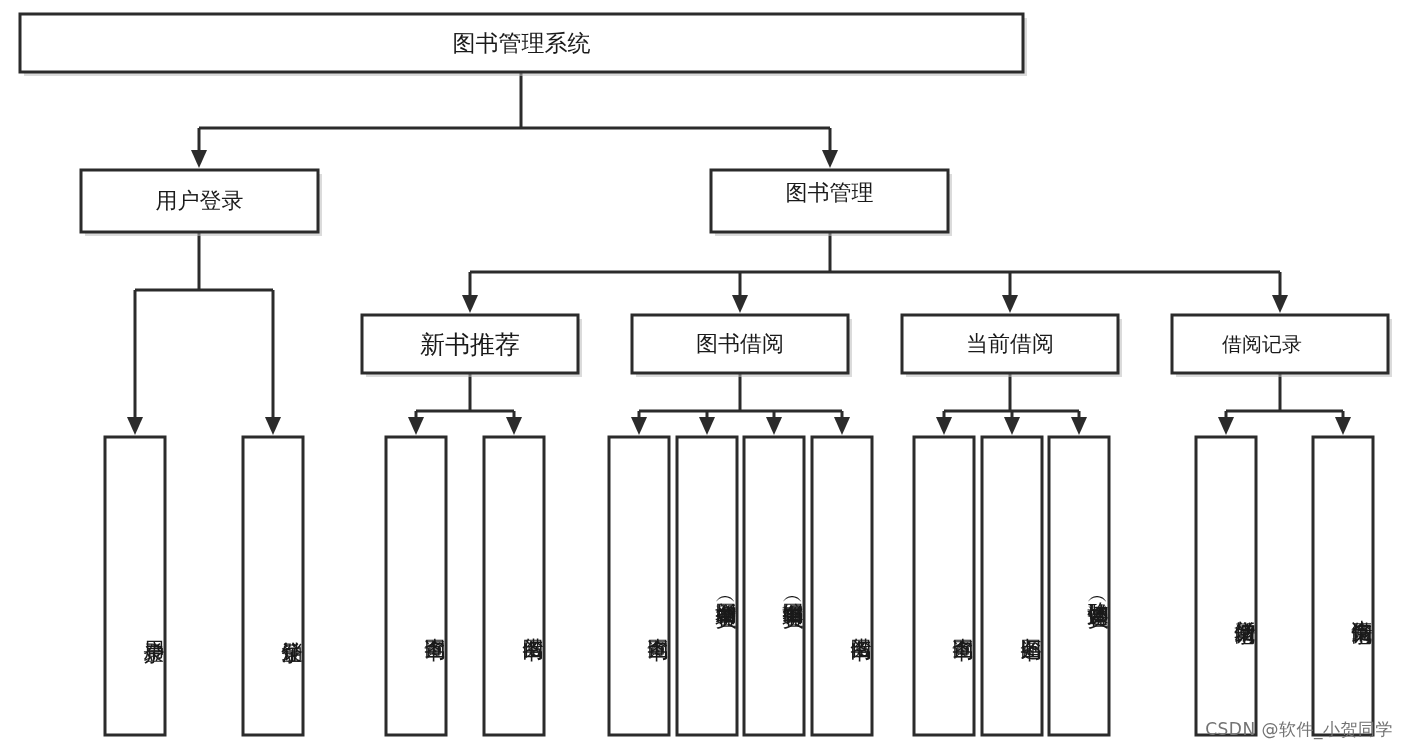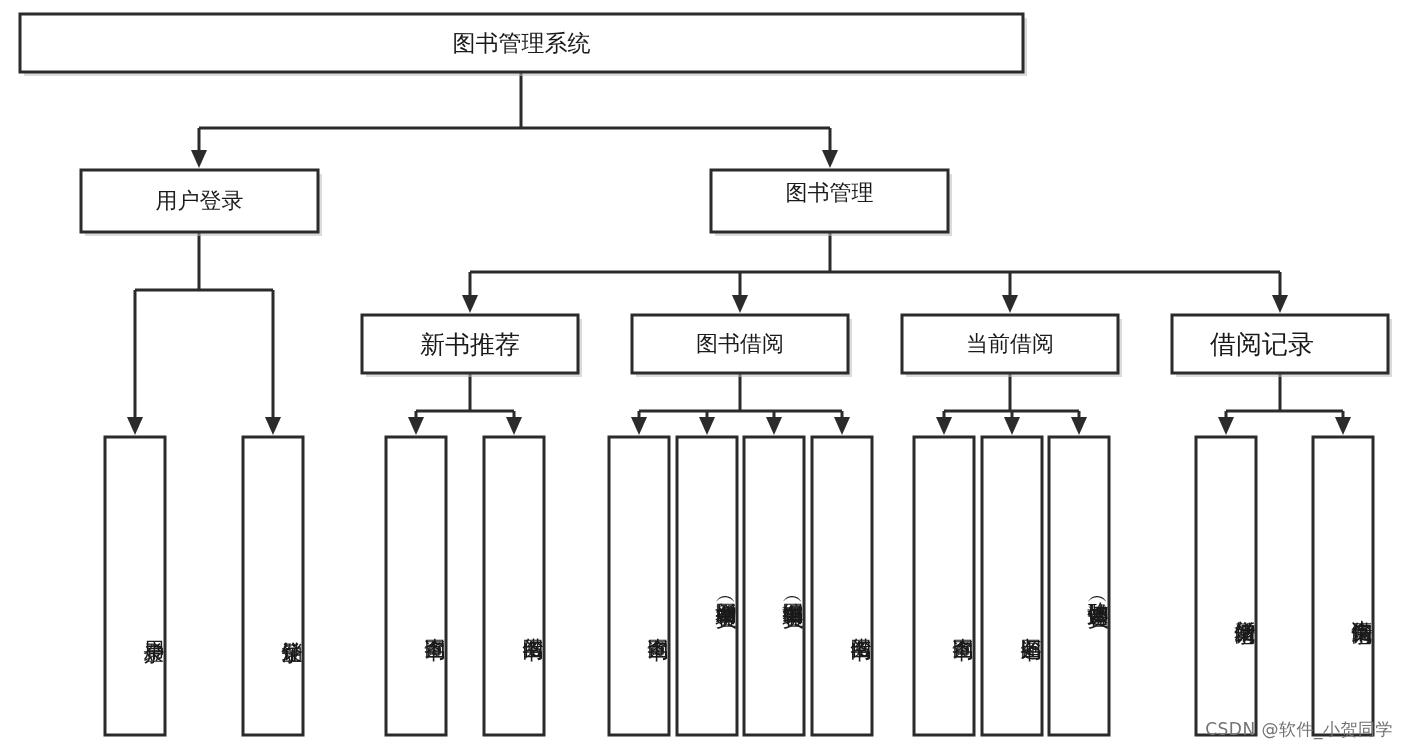--- a/index.html
+++ b/index.html
@@ -195,21 +195,21 @@
   </svg>
 
   <div class="horiz-text" style="left:20px; top:14px; width:1003px; height:58px; font-size:23px;">图书管理系统</div>
 
   <div class="horiz-text" style="left:81px; top:170px; width:237px; height:62px; font-size:22px;">用户登录</div>
   <div class="horiz-text" style="left:711px; top:170px; width:237px; height:46px; font-size:22px;">图书管理</div>
 
   <div class="horiz-text" style="left:362px; top:315px; width:216px; height:58px; font-size:25px;">新书推荐</div>
   <div class="horiz-text" style="left:632px; top:315px; width:216px; height:58px; font-size:22px;">图书借阅</div>
   <div class="horiz-text" style="left:902px; top:315px; width:216px; height:58px; font-size:22px;">当前借阅</div>
-  <div class="horiz-text" style="left:1172px; top:315px; width:180px; height:58px; font-size:26px;">借阅记录</div>
+  <div class="horiz-text" style="left:1172px; top:315px; width:180px; height:58px; font-size:20px;">借阅记录</div>
 
   <div class="vertical-text" style="left:105px; top:517px; width:60px; height:218px;">用户登录</div>
   <div class="vertical-text" style="left:243px; top:517px; width:60px; height:218px;">注销登录</div>
 
   <div class="vertical-text" style="left:386px; top:511px; width:60px; height:224px;">查询图书</div>
   <div class="vertical-text" style="left:484px; top:511px; width:60px; height:224px;">借阅图书</div>
 
   <div class="vertical-text" style="left:609px; top:511px; width:60px; height:224px;">查询图书</div>
   <div class="vertical-text" style="left:677px; top:443px; width:60px; height:292px;">新增图书（管理员）</div>
   <div class="vertical-text" style="left:744px; top:443px; width:60px; height:292px;">编辑图书（管理员）</div>

